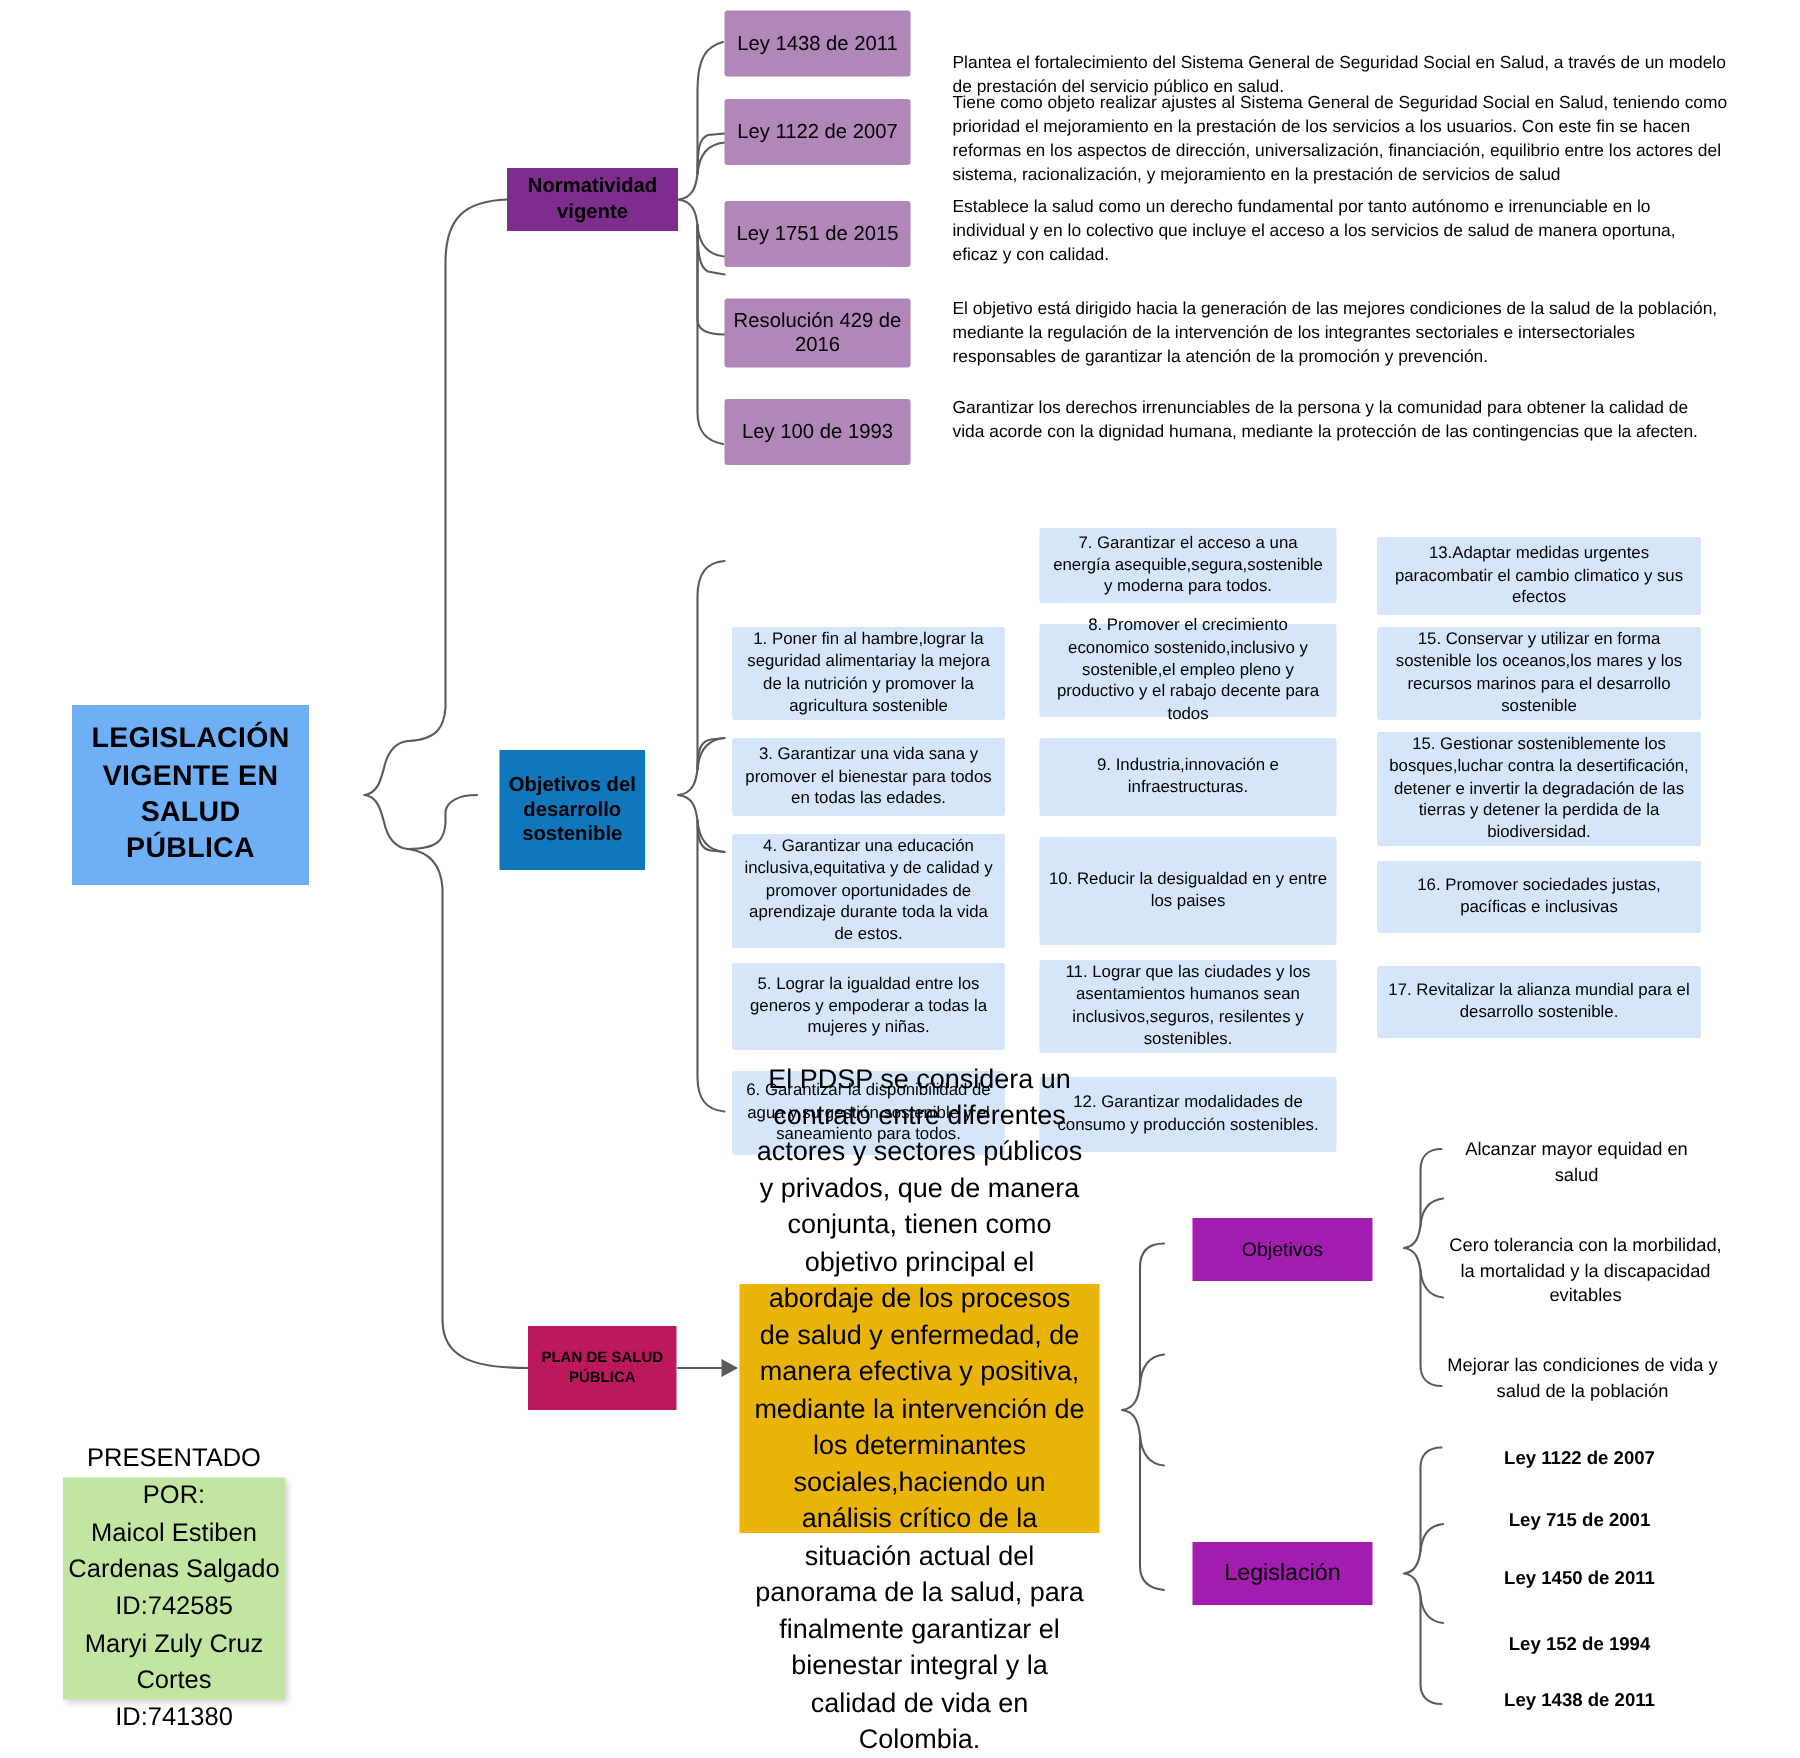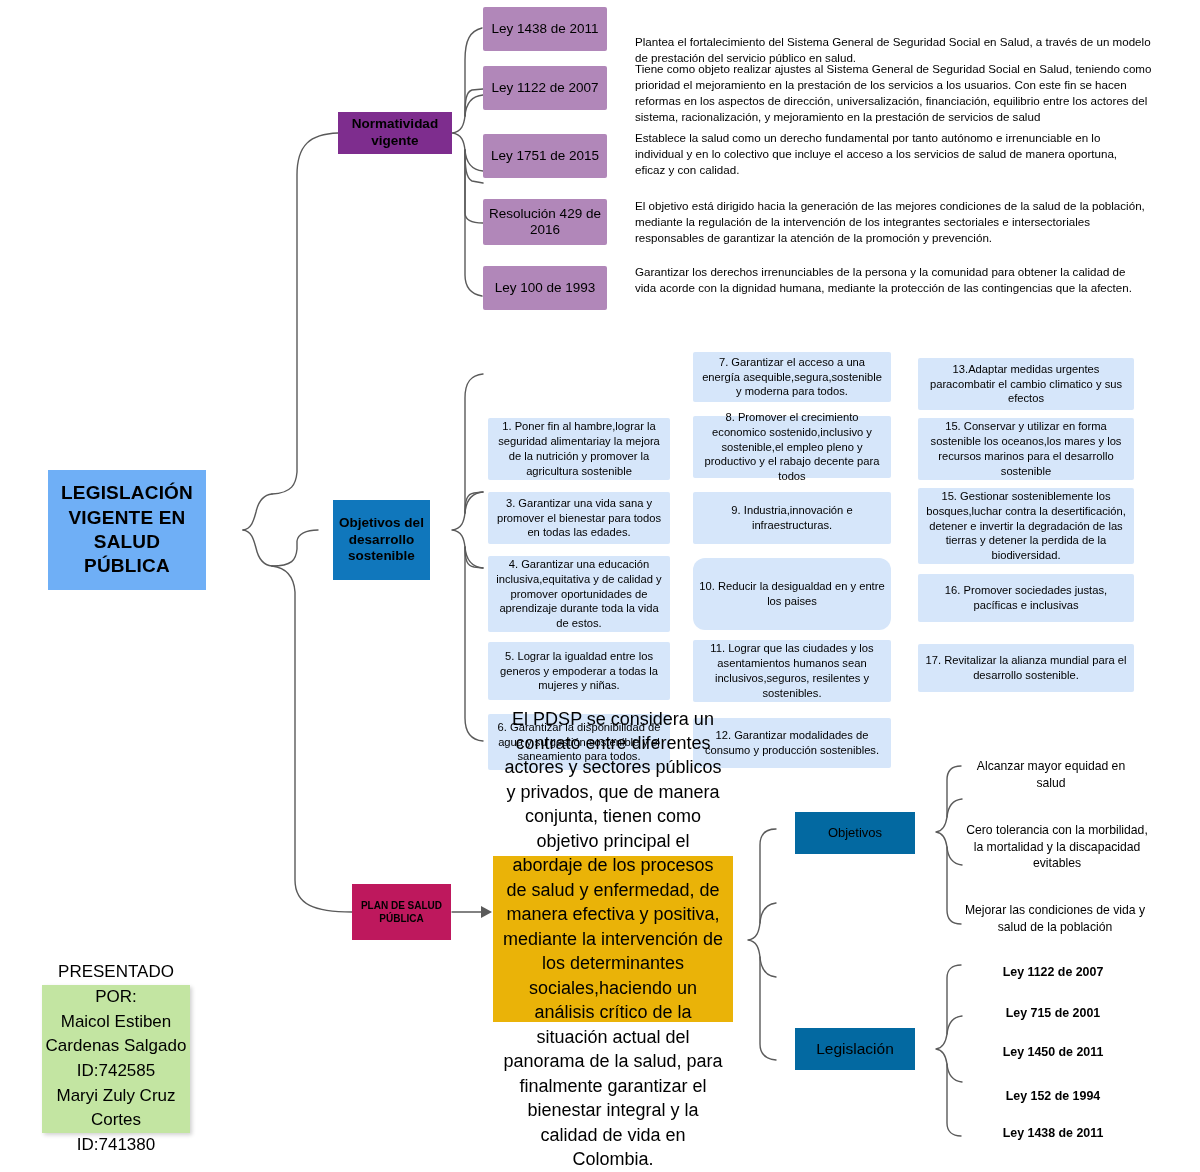--- a/index.html
+++ b/index.html
@@ -88,21 +88,21 @@
   }
 
   
   .pdsp-text {
     background: #eab308;
     font-size: 18px;
     line-height: 1.36;
     padding: 7px 9px;
   }
   .sub-salmon {
-    background: #0369a1;
+    background: #a21caf;
     font-size: 13px;
   }
   .sub-salmon.big {
     font-size: 15.5px;
   }
 
   
   .plain {
     position: absolute;
     box-sizing: border-box;
@@ -238,21 +238,21 @@
 
   <div class="node sdg-box" style="left:693px; top:352px; width:198px; height:50px;">
     <span>7. Garantizar el acceso a una energía asequible,segura,sostenible y moderna para todos.</span>
   </div>
   <div class="node sdg-box" style="left:693px; top:416px; width:198px; height:62px;">
     <span>8. Promover el crecimiento economico sostenido,inclusivo y sostenible,el empleo pleno y productivo y el rabajo decente para todos</span>
   </div>
   <div class="node sdg-box" style="left:693px; top:492px; width:198px; height:52px;">
     <span>9. Industria,innovación e infraestructuras.</span>
   </div>
-  <div class="node sdg-box" style="left:693px; top:558px; width:198px; height:72px;border-radius:12px;">
+  <div class="node sdg-box" style="left:693px; top:558px; width:198px; height:72px;">
     <span>10. Reducir la desigualdad en y entre los paises</span>
   </div>
   <div class="node sdg-box" style="left:693px; top:640px; width:198px; height:62px;">
     <span>11. Lograr que las ciudades y los asentamientos humanos sean inclusivos,seguros, resilentes y sostenibles.</span>
   </div>
   <div class="node sdg-box" style="left:693px; top:718px; width:198px; height:50px;">
     <span>12. Garantizar modalidades de consumo y producción sostenibles.</span>
   </div>
 
   <div class="node sdg-box" style="left:918px; top:358px; width:216px; height:52px;">

